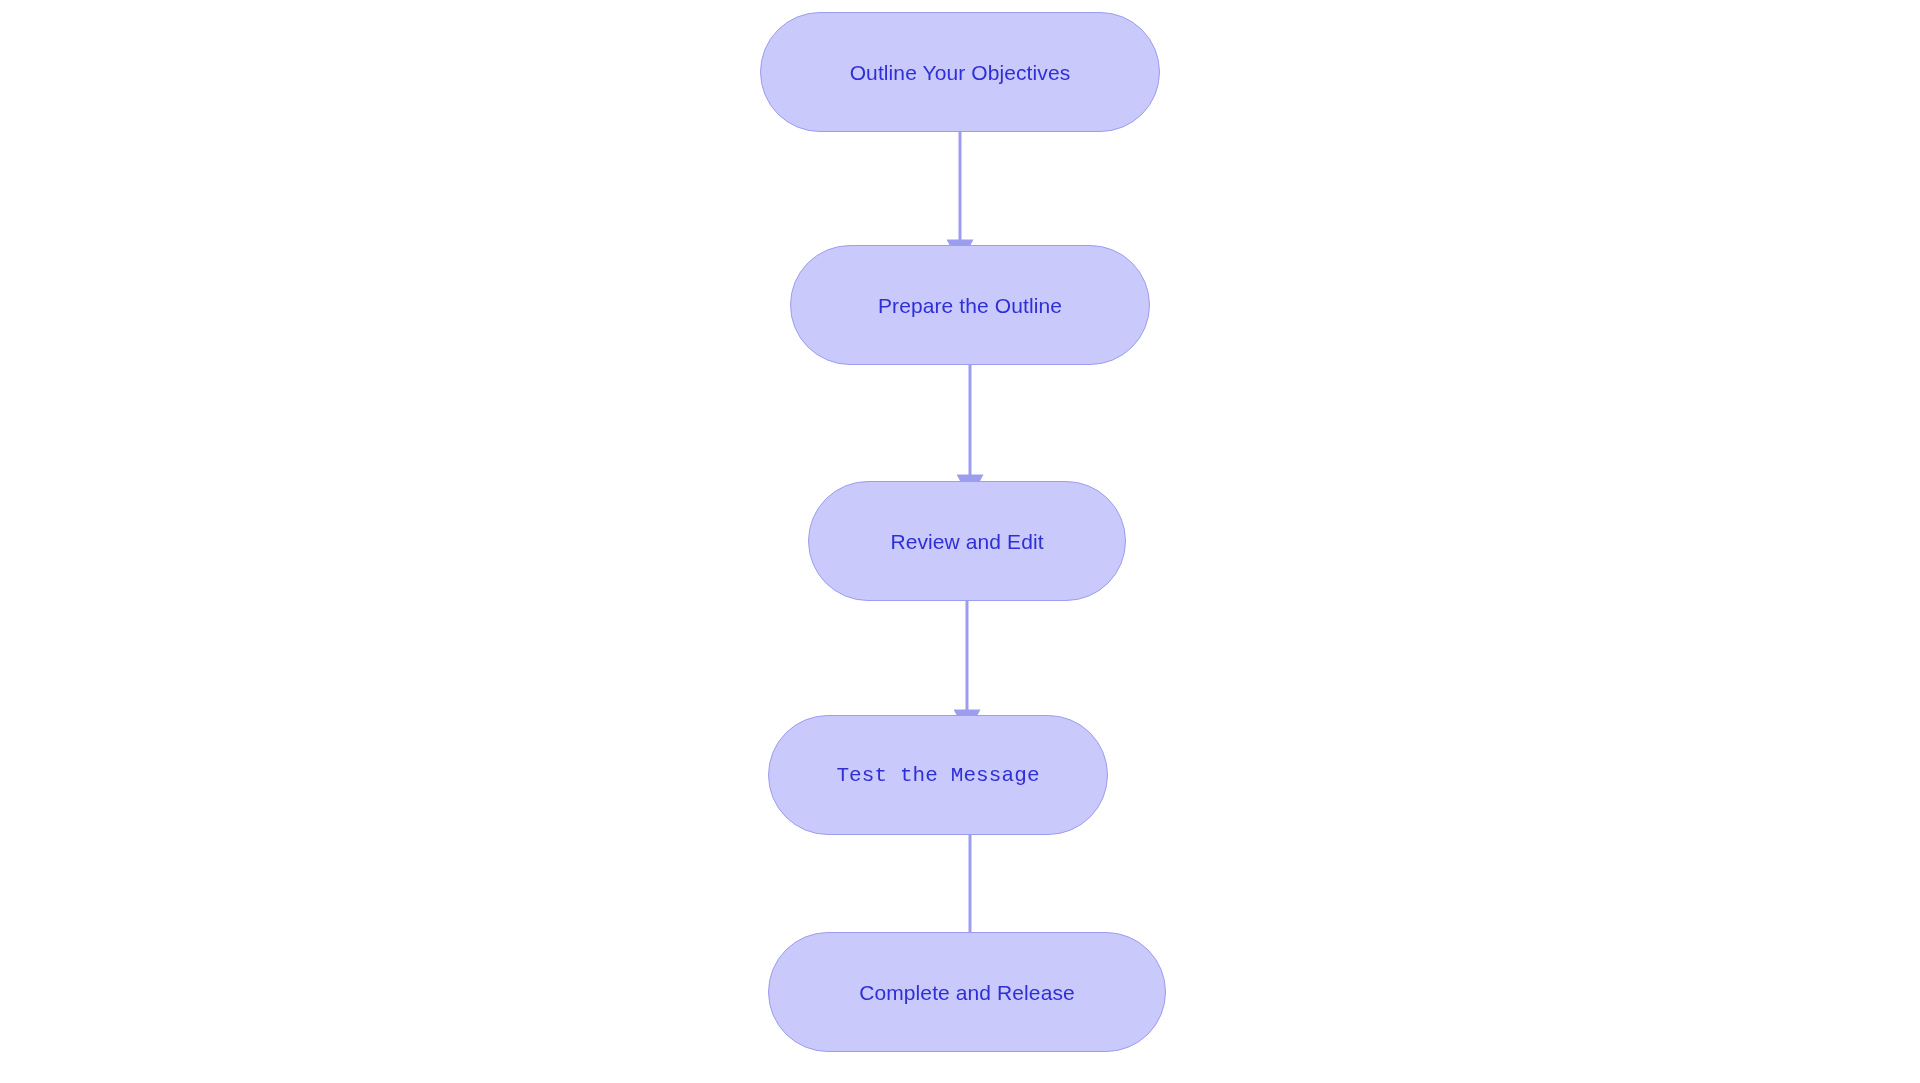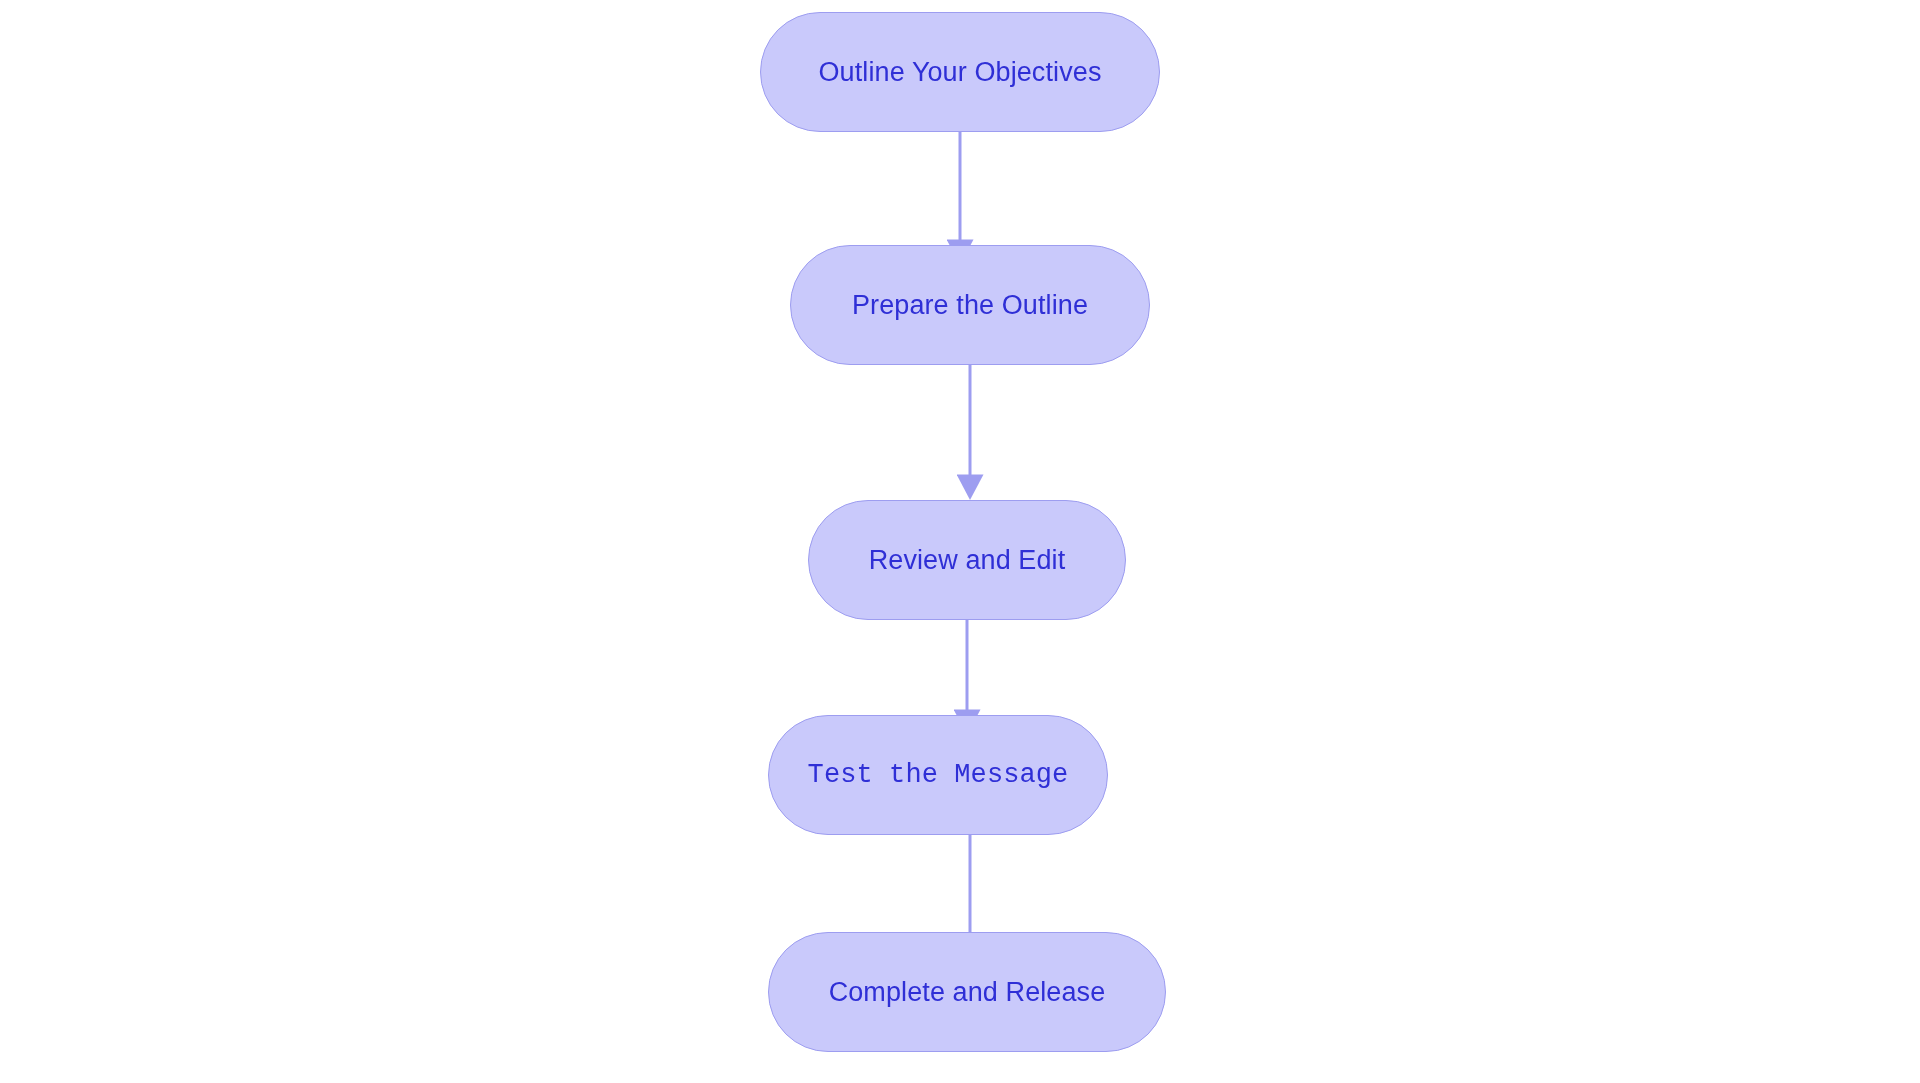--- a/index.html
+++ b/index.html
@@ -23,21 +23,21 @@
     position: absolute;
     box-sizing: border-box;
     height: 120px;
     border-radius: 60px;
     background: #c9c9fb;
     border: 1.5px solid #9d9df0;
     display: flex;
     align-items: center;
     justify-content: center;
     color: #2f2fd6;
-    font-size: 27px;
+    font-size: 21px;
     font-weight: 400;
     letter-spacing: 0.1px;
     white-space: nowrap;
     font-family: "Liberation Sans", sans-serif;
   }
   .node-label {
     display: block;
     line-height: 1;
     padding: 0 8px;
   }
@@ -70,21 +70,21 @@
       </g>
   </svg>
 
   <div id="nodes-group">
       <div class="flow-node" style="left: 760px; top: 12px; width: 400px;">
         <span class="node-label">Outline Your Objectives</span>
       </div>
       <div class="flow-node" style="left: 790px; top: 245px; width: 360px;">
         <span class="node-label">Prepare the Outline</span>
       </div>
-      <div class="flow-node" style="left: 808px; top: 500px; width: 318px;">
+      <div class="flow-node" style="left: 808px; top: 481px; width: 318px;">
         <span class="node-label">Review and Edit</span>
       </div>
       <div class="flow-node" style="left: 768px; top: 715px; width: 340px; font-family: Liberation Mono, monospace;">
         <span class="node-label">Test the Message</span>
       </div>
       <div class="flow-node" style="left: 768px; top: 932px; width: 398px;">
         <span class="node-label">Complete and Release</span>
       </div>
     </div>
 

